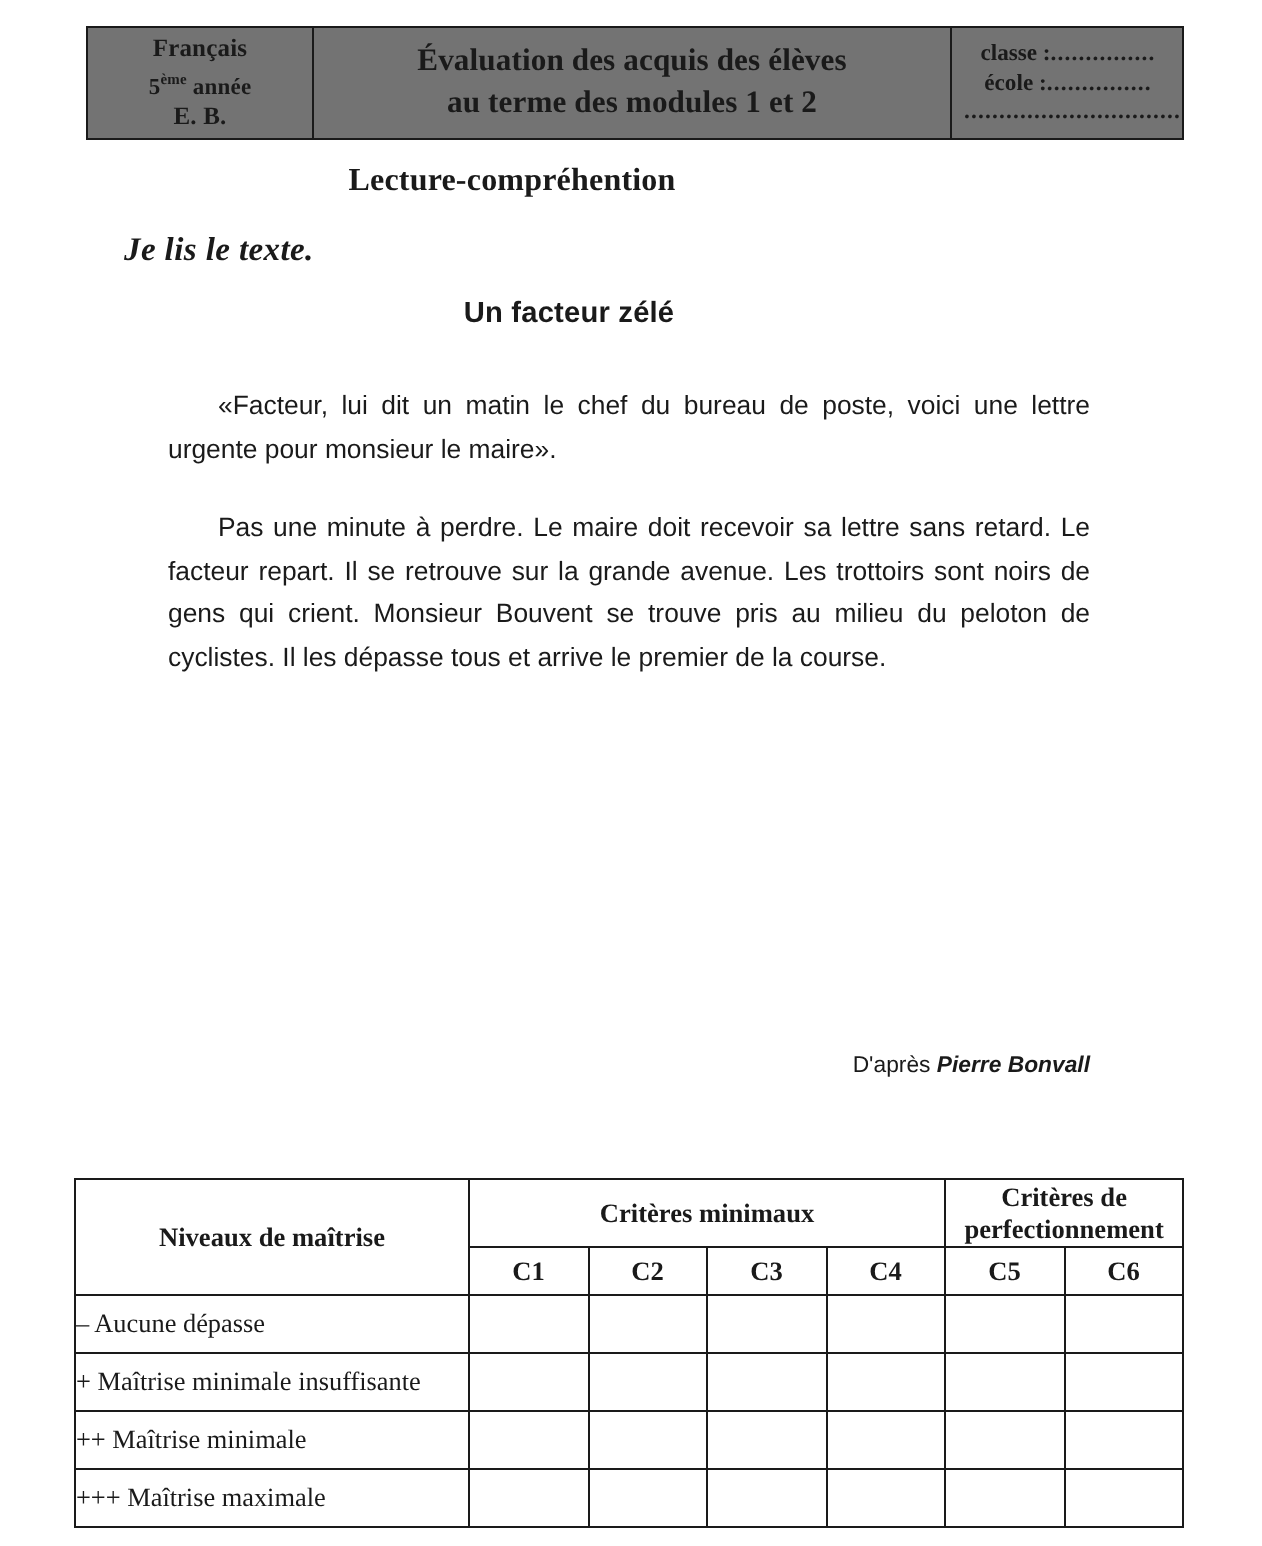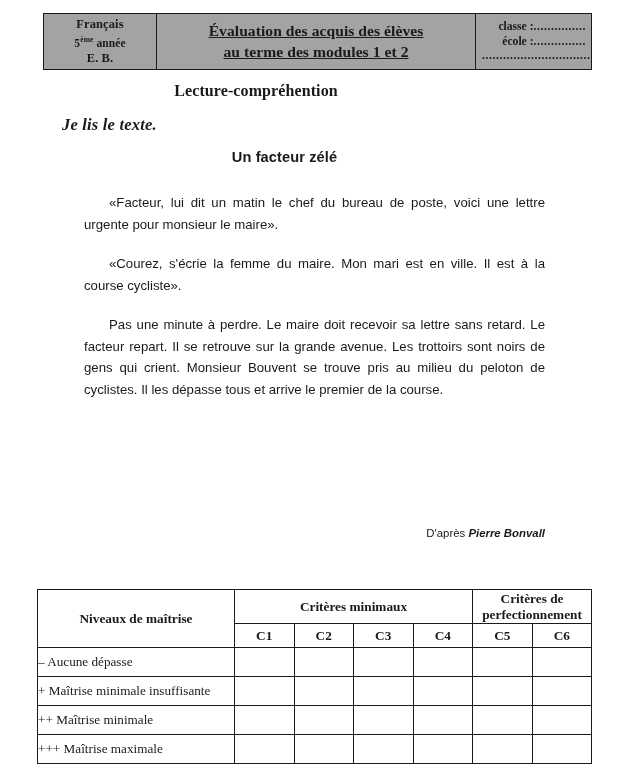--- a/index.html
+++ b/index.html
@@ -21,46 +21,45 @@
     position: absolute;
     left: 43px;
     top: 13px;
     width: 545px;
     border-collapse: collapse;
     table-layout: fixed;
     background: #cfe4f2;
   }
   .header-table td {
     border: 1.4px solid #1a1a1a;
-    background: #a3a3a3;
+    background: #737373;
     vertical-align: middle;
     padding: 0;
   }
   .hdr-cell-left   { width: 112px; text-align: center; }
   .hdr-cell-center { width: 318px; text-align: center; }
-  .hdr-cell-right  { width: 115px; text-align: right; }
+  .hdr-cell-right  { width: 115px; text-align: center; }
 
   .subject-line {
     font-family: "Liberation Serif", serif;
     font-weight: bold;
     font-size: 12.5px;
     line-height: 15px;
     letter-spacing: .1px;
   }
   .subject-line.small { font-size: 11.5px; }
   .subject-line sup { font-size: 7.5px; vertical-align: super; }
 
   .eval-title {
     font-family: "Liberation Serif", serif;
     font-weight: bold;
     font-size: 15.6px;
     line-height: 21px;
     letter-spacing: .05px;
     padding: 6px 4px 7px 4px;
-    text-decoration: underline;
   }
 
   .info-box {
     padding: 4px 5px 3px 6px;
     font-family: "Liberation Serif", serif;
     font-size: 11.6px;
     line-height: 14.5px;
     font-weight: bold;
     white-space: nowrap;
   }
@@ -219,21 +218,20 @@
   </table>
 
 <div class="section-title">Lecture-compréhention</div>
 
 <div class="instruction">Je lis le texte.</div>
 
 <div class="story-title">Un facteur zélé</div>
 
 <div class="story-body">
   <p>«Facteur, lui dit un matin le chef du bureau de poste, voici une lettre urgente pour monsieur le maire».</p>
-  <p class="gap-before">«Courez, s'écrie la femme du maire. Mon mari est en ville. Il est à la course cycliste».</p>
   <p class="gap-before">Pas une minute à perdre. Le maire doit recevoir sa lettre sans retard. Le facteur repart. Il se retrouve sur la grande avenue. Les trottoirs sont noirs de gens qui crient. Monsieur Bouvent se trouve pris au milieu du peloton de cyclistes. Il les dépasse tous et arrive le premier de la course.</p>
 </div>
 
 <div class="attribution"><span>D'après </span><span class="author">Pierre Bonvall</span></div>
 
 <div class="grid-wrap">
   <table class="mastery">
     <colgroup>
       <col class="col-levels">
       <col class="col-crit">

